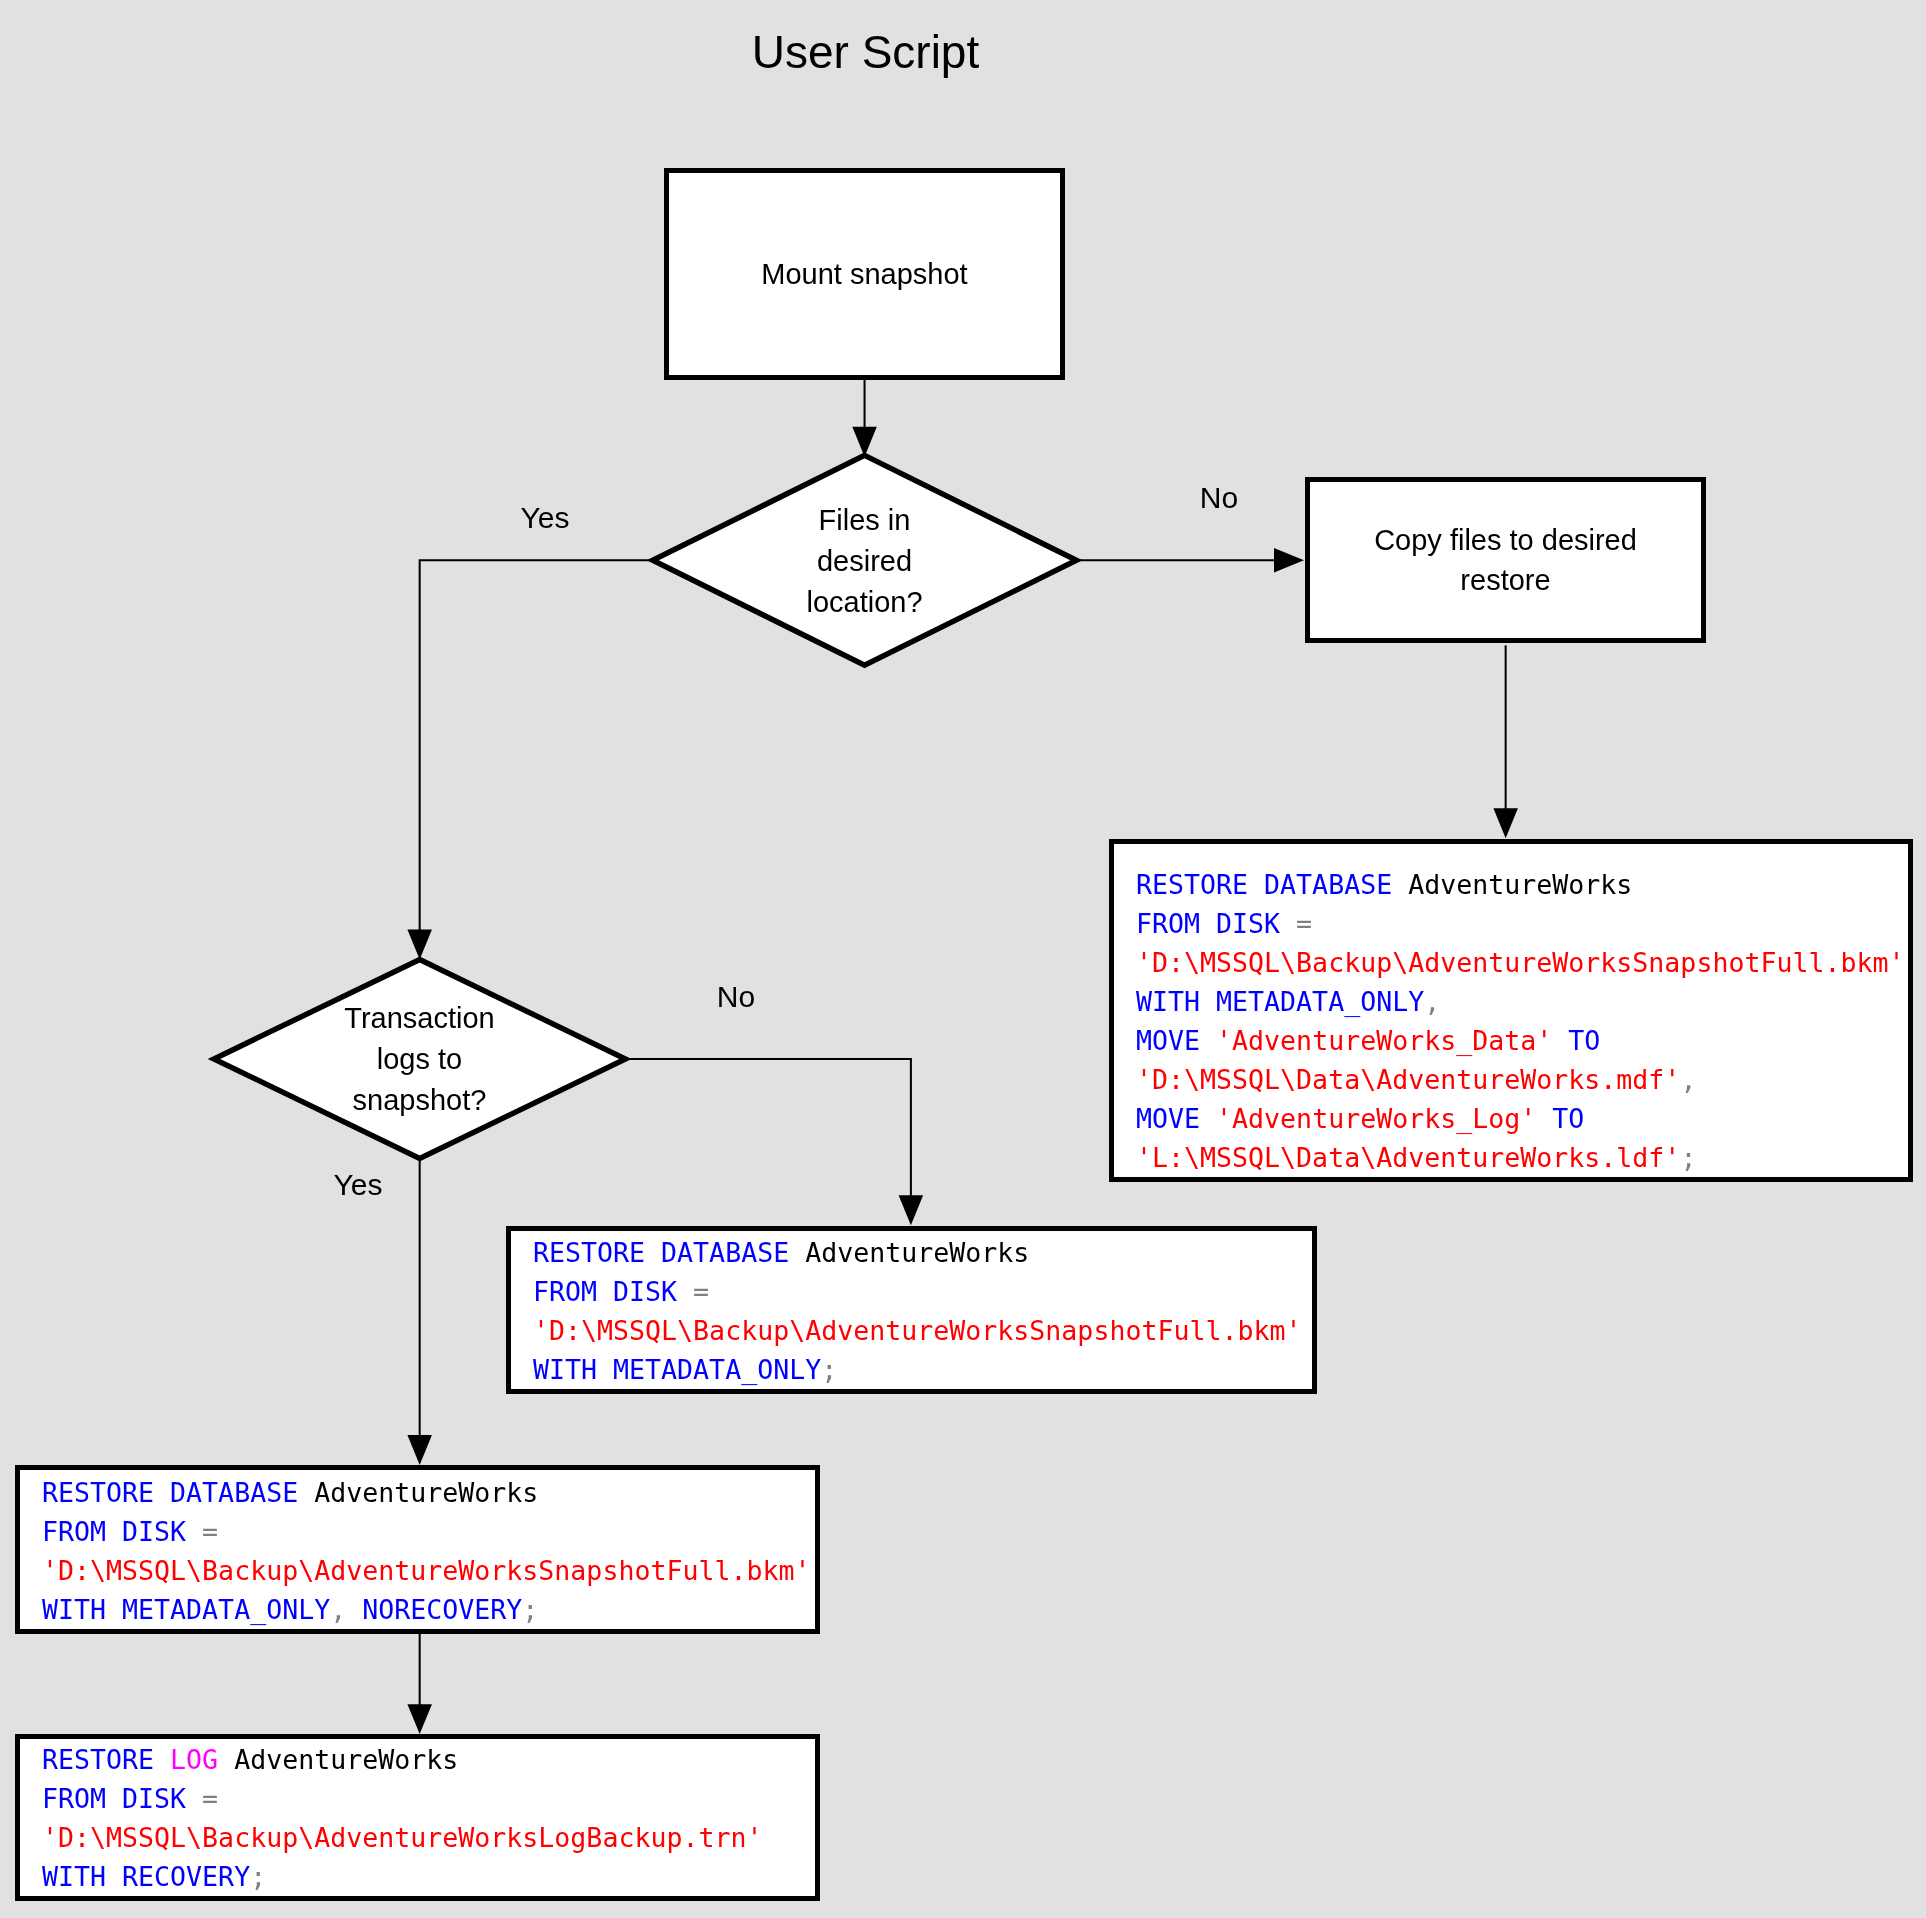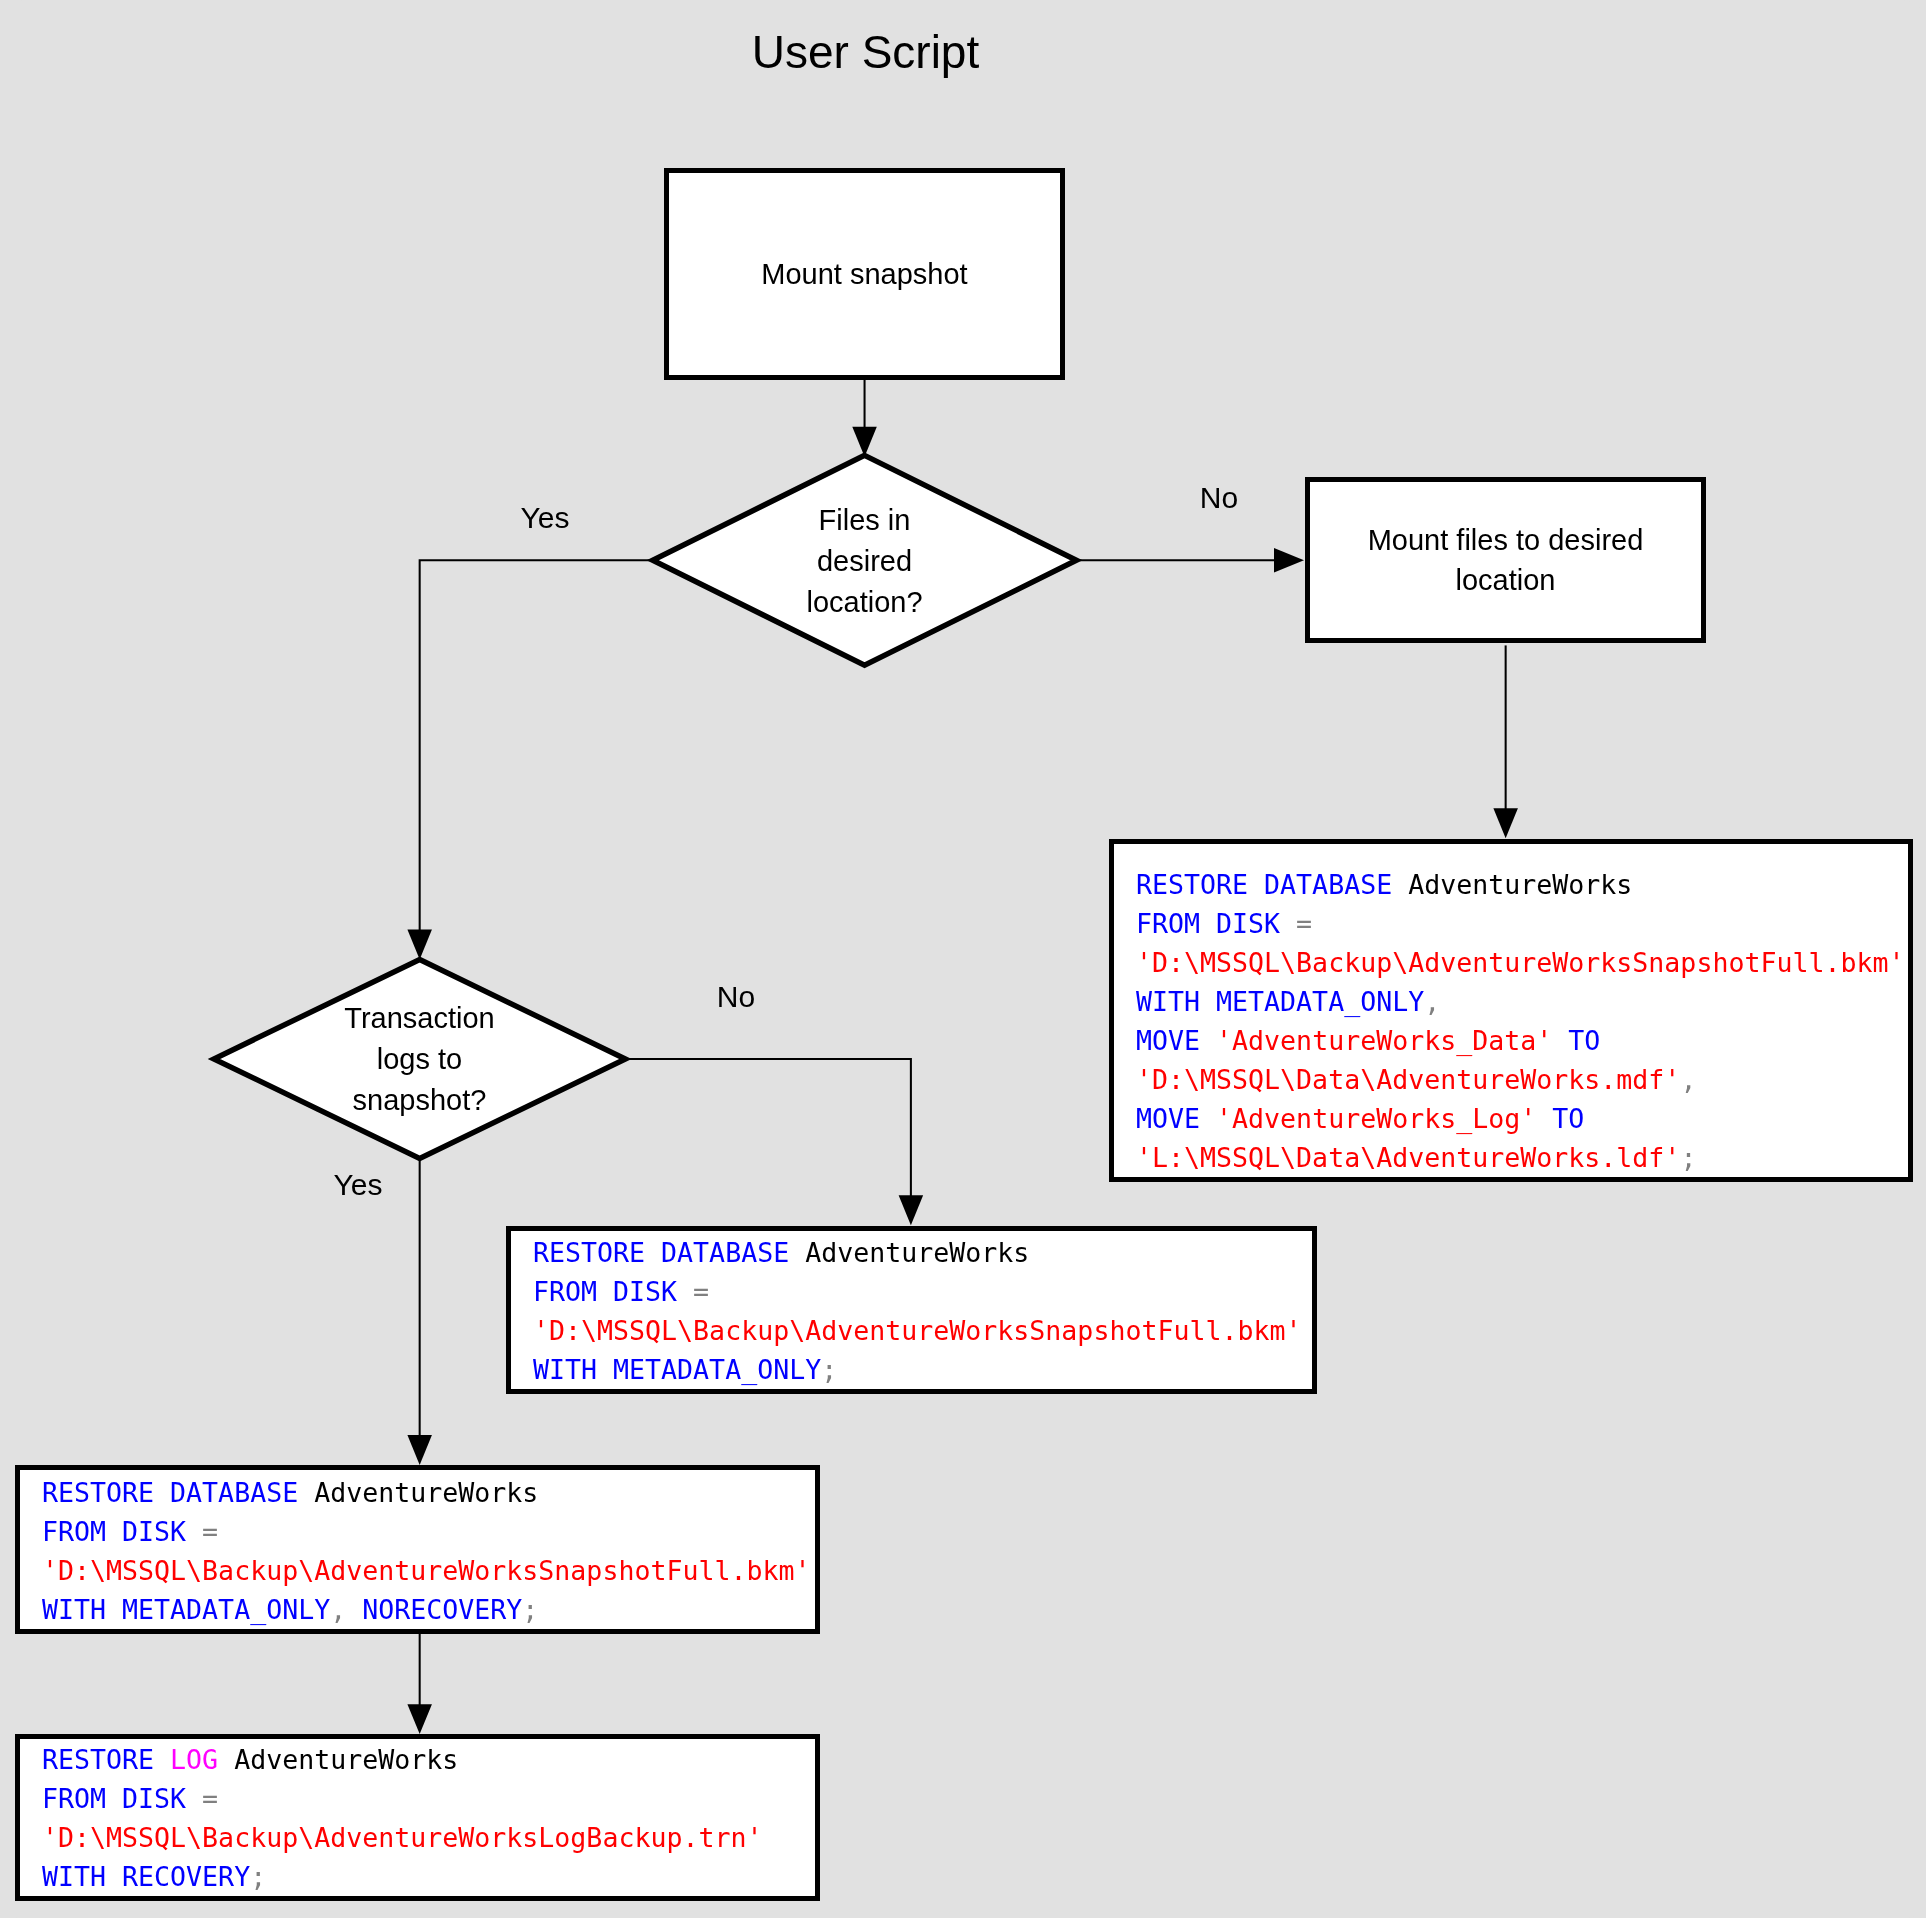--- a/index.html
+++ b/index.html
@@ -86,21 +86,21 @@
     <polygon points="616,1408 918,1554 616,1700 314,1554" fill="#ffffff" stroke="#000000" stroke-width="8"></polygon>
   </svg>
 
   <div class="title">User Script</div>
 
   <div class="node" style="left:664px;top:168px;width:401px;height:212px;">
     <span>Mount snapshot</span>
   </div>
 
   <div class="node" style="left:1305px;top:477px;width:401px;height:166px;padding:0 48px;">
-    <span>Mount files to desired location</span>
+    <span>Copy files to desired restore</span>
   </div>
 
   <div class="diamond-text" style="left:728px;top:499px;width:273px;height:124px;">
     <span>Files in</span>
     <span>desired</span>
     <span>location?</span>
   </div>
 
   <div class="diamond-text" style="left:283px;top:997px;width:273px;height:124px;">
     <span>Transaction</span>

